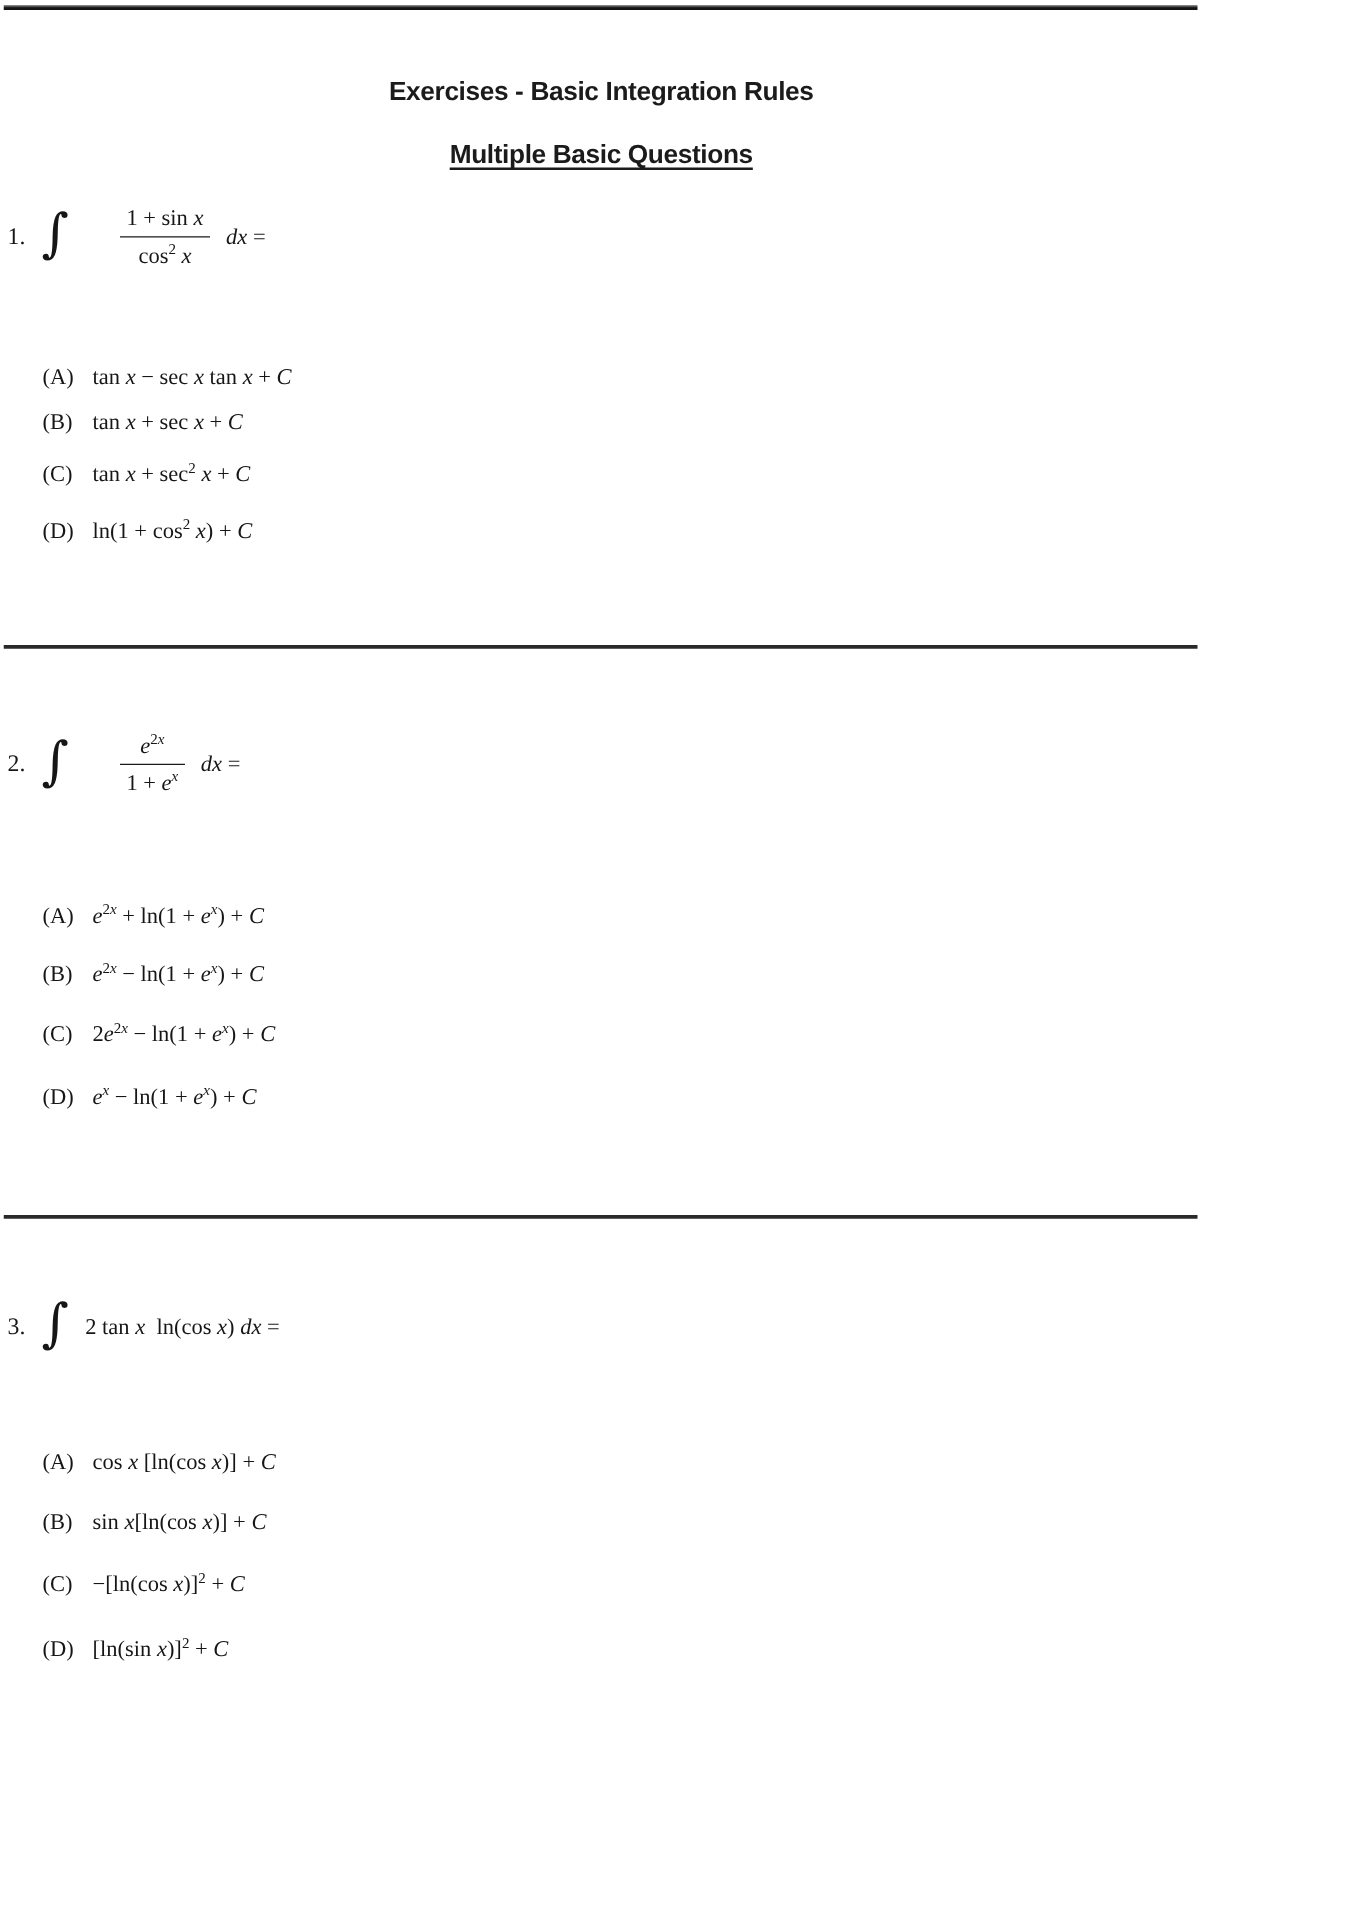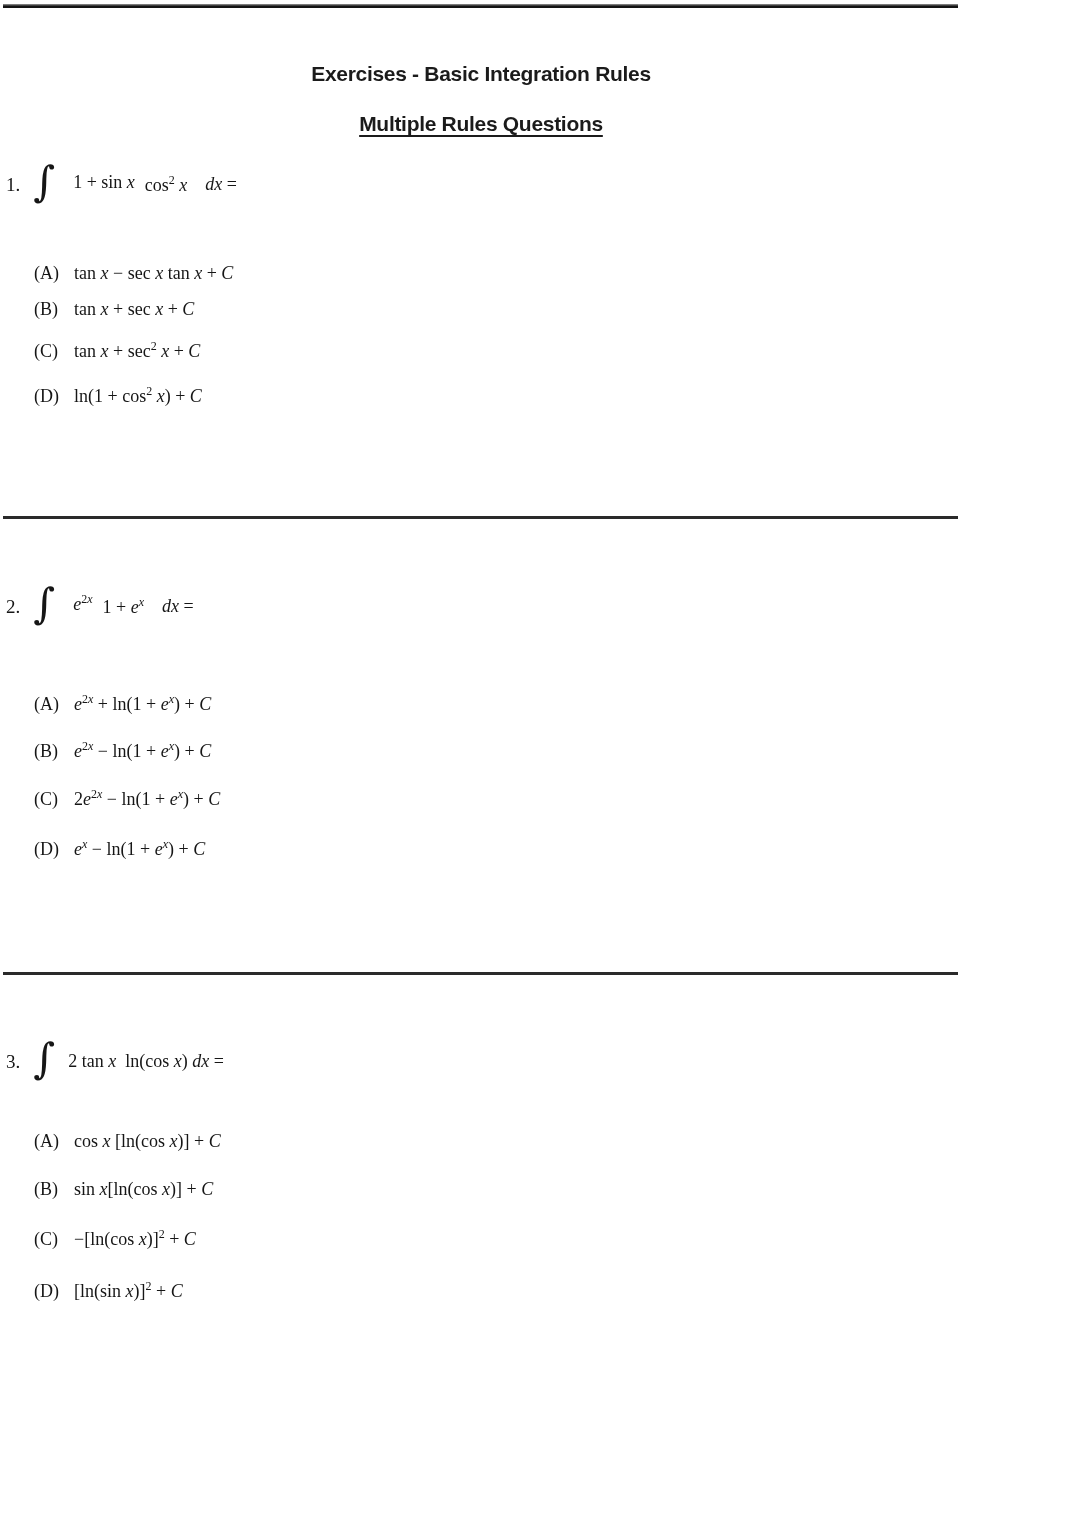--- a/index.html
+++ b/index.html
@@ -57,22 +57,23 @@
   .int {
     font-family: "DejaVu Serif", serif;
     font-size: 42px;
     line-height: 1;
     font-weight: 400;
     color: #161616;
     transform: translateY(-2px);
   }
   .fraction {
     display: inline-flex;
-    flex-direction: row;
+    flex-direction: column;
     align-items: center;
+    margin-left: 28px;
   }
   .fraction .num,
   .fraction .den {
     padding: 0 5px;
     line-height: 1.25;
     white-space: nowrap;
   }
   .fraction .num { padding-bottom: 3px; }
   .fraction .den { padding-top: 3px; text-align: center; }
   .fraction .bar {
@@ -82,37 +83,37 @@
   }
   .suffix { white-space: nowrap; }
   .option {
     position: absolute;
     left: 34px;
     display: flex;
     align-items: baseline;
     line-height: 30px;
   }
   .opt-label { width: 40px; flex: 0 0 40px; }
-  .opt-math { white-space: nowrap; }
+  .opt-math { white-space: nowrap; margin-top: 28px; }
   .math i, .fraction i { font-style: italic; }
   .math sup, .fraction sup {
     font-size: 12px;
     line-height: 0;
     vertical-align: 7px;
   }
 </style>
 </head>
 <body>
 
 <div class="page">
 
   <div class="rule top-rule"></div>
 
   <div class="heading title">Exercises - Basic Integration Rules</div>
-  <div class="heading subtitle">Multiple Rules Questions</div>
+  <div class="heading subtitle">Multiple Basic Questions</div>
 
   <div class="stem" style="top:163px">
     <span class="qnum">1.</span>
     <span class="int">∫</span>
     <span class="fraction math">
       <span class="num">1 + sin <i>x</i></span>
       <span class="bar"></span>
       <span class="den">cos<sup>2</sup> <i>x</i></span>
     </span>
     <span class="suffix math"><i>dx</i> =</span>

